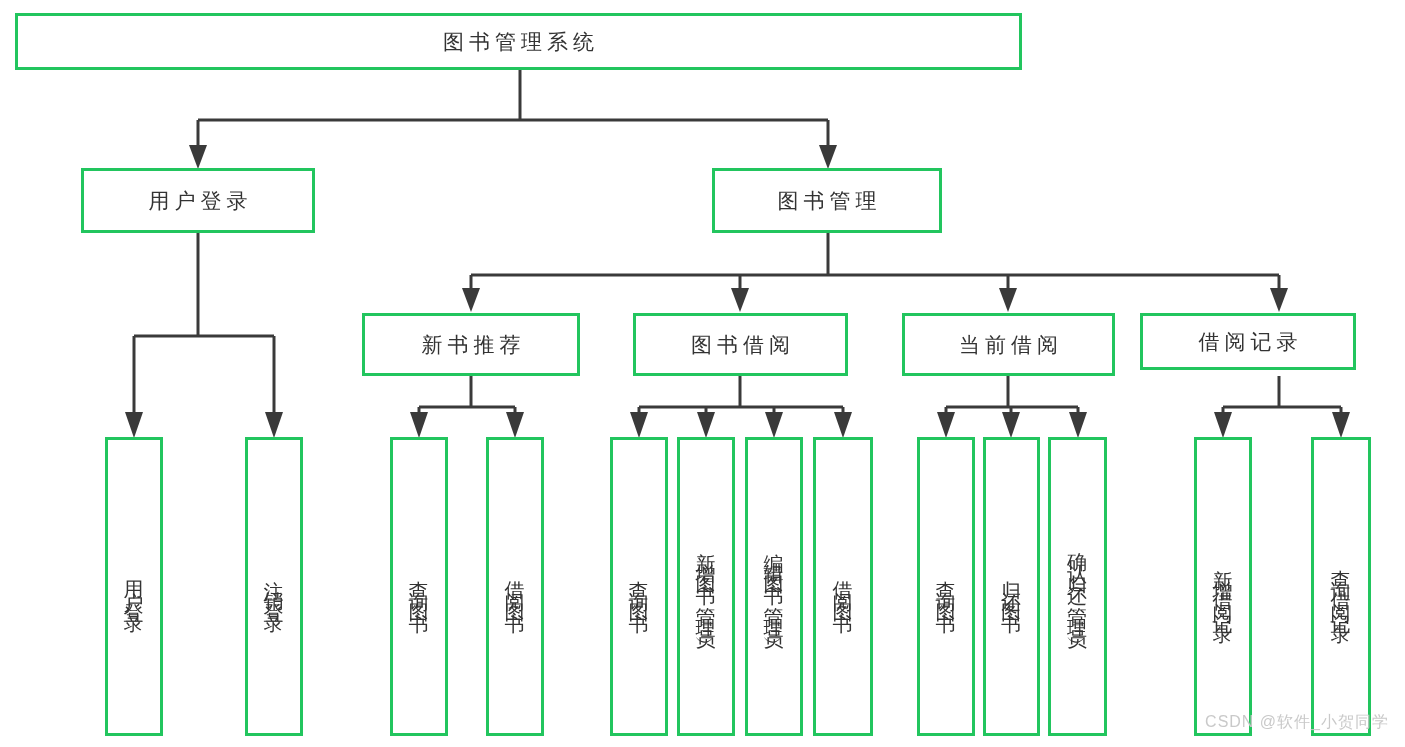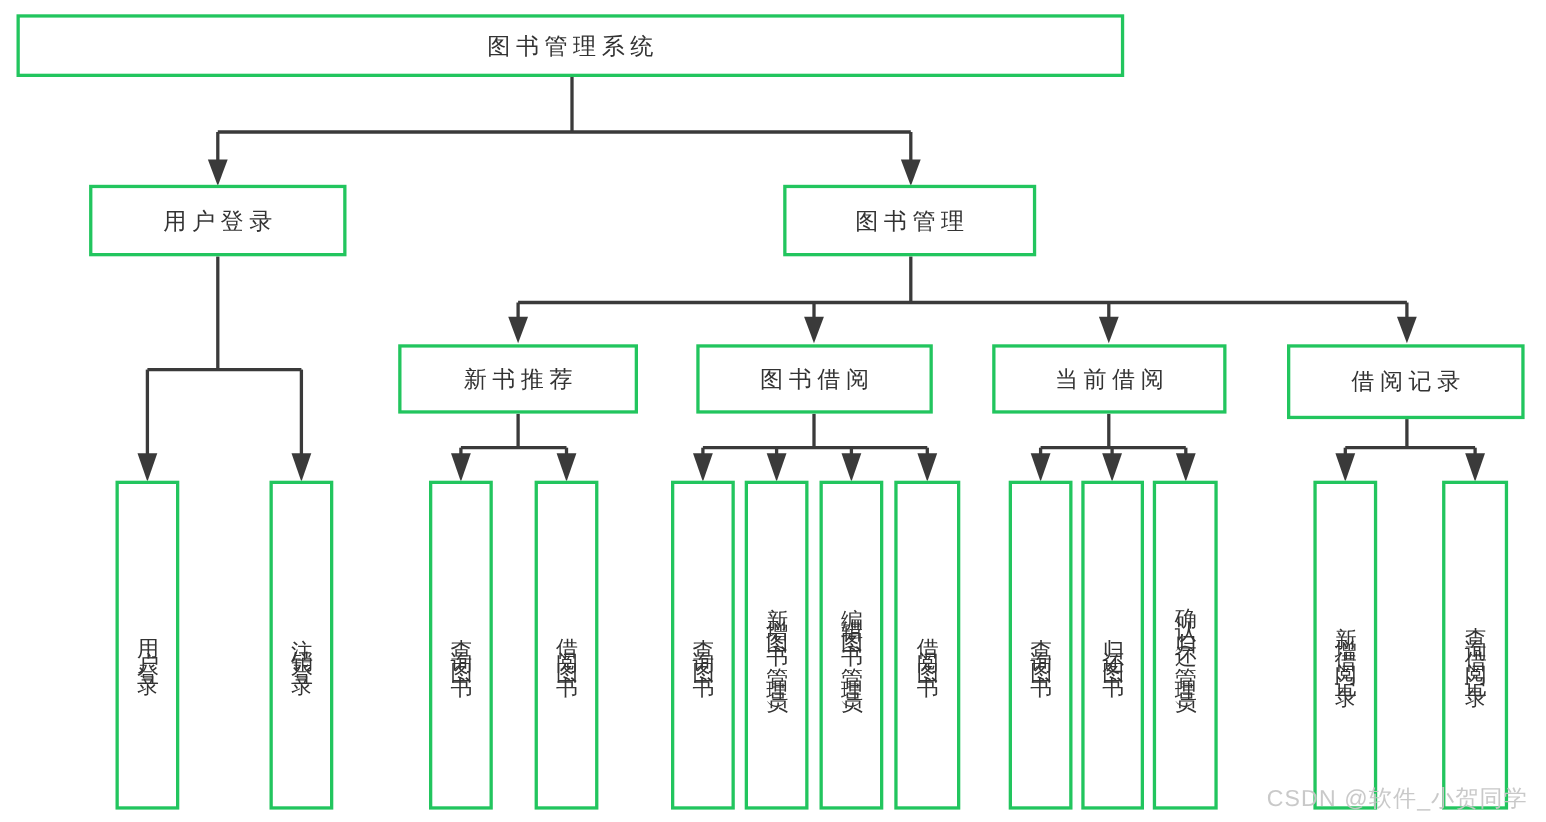--- a/index.html
+++ b/index.html
@@ -41,21 +41,21 @@
     text-orientation: mixed;
     font-size: 20px;
     letter-spacing: 11px;
     line-height: 1;
   }
   .watermark {
     position: absolute;
     right: 16px;
     top: 712px;
     z-index: 3;
-    font-size: 21px;
+    font-size: 16px;
     color: rgba(198, 198, 198, 0.95);
     letter-spacing: 1px;
     white-space: nowrap;
   }
 </style>
 </head>
 <body>
 
 <div class="canvas">
 
@@ -122,21 +122,21 @@
   </svg>
 
   <div class="box h" style="left:15px; top:13px; width:1007px; height:57px;">图书管理系统</div>
 
   <div class="box h" style="left:81px; top:168px; width:234px; height:65px;">用户登录</div>
   <div class="box h" style="left:712px; top:168px; width:230px; height:65px;">图书管理</div>
 
   <div class="box h" style="left:362px; top:313px; width:218px; height:63px;">新书推荐</div>
   <div class="box h" style="left:633px; top:313px; width:215px; height:63px;">图书借阅</div>
   <div class="box h" style="left:902px; top:313px; width:213px; height:63px;font-family:Liberation Serif, serif;">当前借阅</div>
-  <div class="box h" style="left:1170px; top:313px; width:216px; height:68px;">借阅记录</div>
+  <div class="box h" style="left:1140px; top:313px; width:216px; height:57px;">借阅记录</div>
 
   <div class="box v" style="left:105px; top:437px; width:58px; height:299px;">用户登录</div>
   <div class="box v" style="left:245px; top:437px; width:58px; height:299px;">注销登录</div>
 
   <div class="box v" style="left:390px; top:437px; width:58px; height:299px;">查询图书</div>
   <div class="box v" style="left:486px; top:437px; width:58px; height:299px;">借阅图书</div>
 
   <div class="box v" style="left:610px; top:437px; width:58px; height:299px;">查询图书</div>
   <div class="box v" style="left:677px; top:437px; width:58px; height:299px;">新增图书（管理员）</div>
   <div class="box v" style="left:745px; top:437px; width:58px; height:299px;">编辑图书（管理员）</div>

